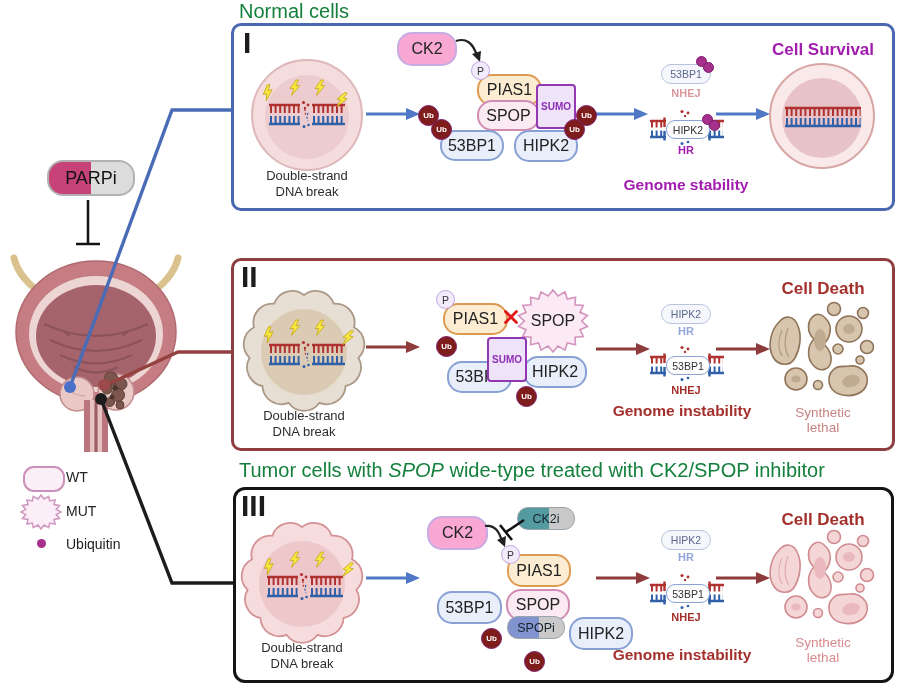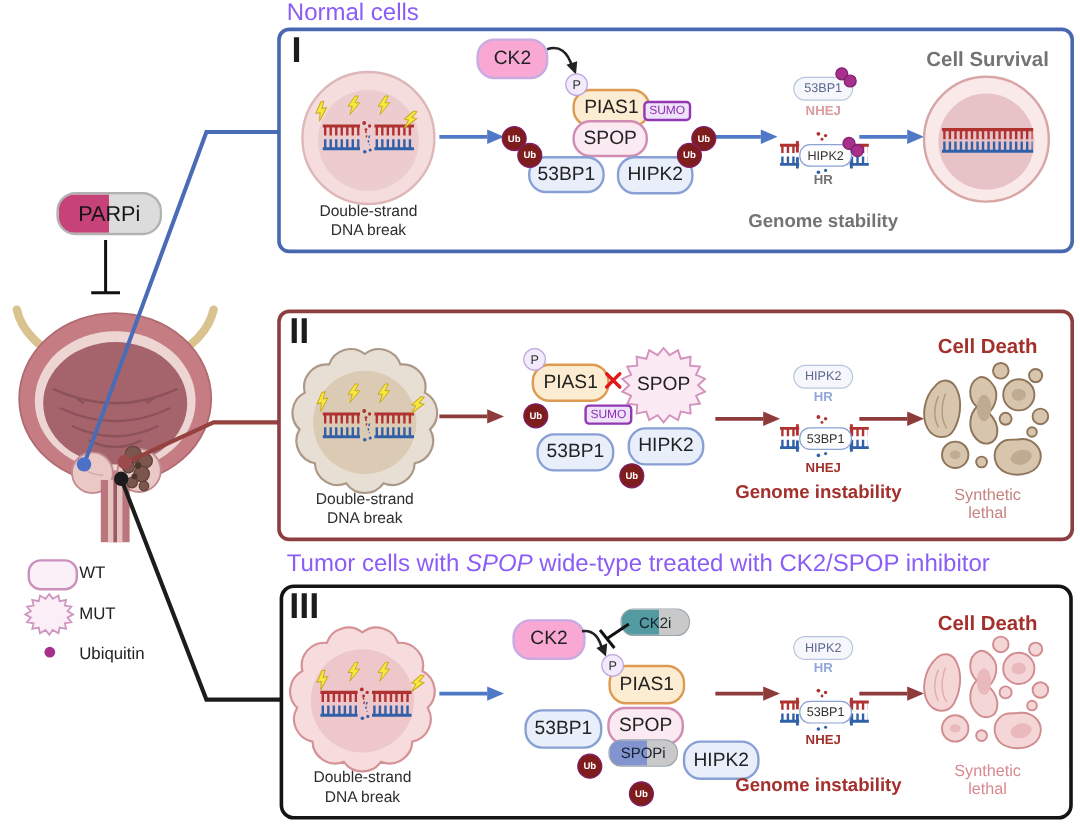--- a/index.html
+++ b/index.html
@@ -5,55 +5,55 @@
   html,body{margin:0;padding:0;background:#fff;}
   #fig{position:relative;width:900px;height:687px;background:#fff;overflow:hidden;
        font-family:"Liberation Sans",sans-serif;color:#141414;}
   .abs{position:absolute;}
   svg{display:block;}
   
   .panel{position:absolute;background:#fff;border-radius:10px;z-index:2;}
   .panel.p1{left:231px;top:23px;width:658px;height:182px;border:3px solid #4a68b0;}
   .panel.p2{left:231px;top:258px;width:658px;height:187px;border:3px solid #8e3e40;}
   .panel.p3{left:233px;top:487px;width:655px;height:190px;border:3px solid #141414;border-radius:12px;}
-  .ptitle{position:absolute;font-size:20px;color:#8b5cf6;white-space:nowrap;z-index:2;}
+  .ptitle{position:absolute;font-size:20px;color:#15803d;white-space:nowrap;z-index:2;}
   .ptitle i{font-style:italic;}
   .numeral{position:absolute;font-size:30px;font-weight:700;color:#1c1c1c;z-index:3;}
   
   .pill{position:absolute;display:flex;align-items:center;justify-content:center;
         border-radius:15px;font-size:16px;color:#222;background:#fff;z-index:3;white-space:nowrap;}
   .ck2{background:#f9a8d4;border:2px solid #c7abe2;}
   .pias1{background:#fcecd1;border:2px solid #dd9b52;}
   .spop{background:#fbeaf2;border:2px solid #d18cb4;}
   .bluep{background:#e9eefb;border:2px solid #88a0d4;}
   .pcircle{position:absolute;width:17px;height:17px;border-radius:50%;background:#f2ebfb;
            border:1.5px solid #c0a5e0;display:flex;align-items:center;justify-content:center;
            font-size:10.5px;color:#333;z-index:4;}
   .sumo{position:absolute;background:#efe3f9;border:2px solid #9138b2;color:#8d2eb4;
-        font-size:10px;font-weight:400;border-radius:4px;padding:1px 3px;z-index:4;}
+        font-size:10px;font-weight:700;border-radius:4px;padding:15px 3px;z-index:4;}
   .ub{position:absolute;width:19px;height:19px;border-radius:50%;background:#7f1d1d;
       border:1.5px solid #7e1e6e;color:#fff;font-size:8px;font-weight:700;
       display:flex;align-items:center;justify-content:center;z-index:5;}
   .ub-dot{position:absolute;width:9px;height:9px;border-radius:50%;background:#a6308c;
       border:1px solid #7e1e6e;z-index:6;}
   .capsule{position:absolute;border-radius:11px;display:flex;align-items:center;justify-content:center;
       font-size:12.5px;color:#16222c;z-index:4;border:1px solid #9aa4ac;}
   .ck2i{background:linear-gradient(90deg,#539ba0 0 55%,#c9c9c9 55% 100%);}
   .spopi{background:linear-gradient(90deg,#8294cf 0 55%,#c9c9c9 55% 100%);}
   
   .mini-pill{position:absolute;width:48px;height:18px;border-radius:10px;display:flex;
       align-items:center;justify-content:center;font-size:10.5px;z-index:3;
       background:#f5f7fc;border:1.5px solid #b9c3de;color:#5c688c;}
   .repair-dna{position:absolute;width:78px;height:40px;z-index:3;}
   .dna-pill{position:absolute;left:18px;top:12px;width:42px;height:17px;border-radius:9px;
       background:#fdfdfe;border:1.5px solid #8ba3d4;color:#333;font-size:10.5px;
       display:flex;align-items:center;justify-content:center;z-index:4;}
   .path-label{position:absolute;width:100px;text-align:center;font-weight:700;font-size:11px;z-index:3;}
   .rose-faded{color:#dc9a9e;}
-  .blue-strong{color:#737373;}
+  .blue-strong{color:#a21caf;}
   .blue-faded{color:#93a7da;}
   .red-strong{color:#a4302c;}
   .genome-label{position:absolute;width:200px;text-align:center;font-weight:700;font-size:15.5px;z-index:3;}
   .outcome-label{position:absolute;width:130px;text-align:center;font-weight:700;font-size:17px;z-index:3;}
   .outcome-cap{position:absolute;width:130px;text-align:center;font-size:13.5px;line-height:15px;z-index:3;}
   .cap-tan{color:#c5837f;}
   .cap-pink{color:#d8898d;}
   .cell-caption{position:absolute;width:120px;text-align:center;font-size:13px;color:#2e2e2e;line-height:16px;z-index:3;}
   .arrow{position:absolute;z-index:3;}
   .blue-a{color:#4f78c6;}

